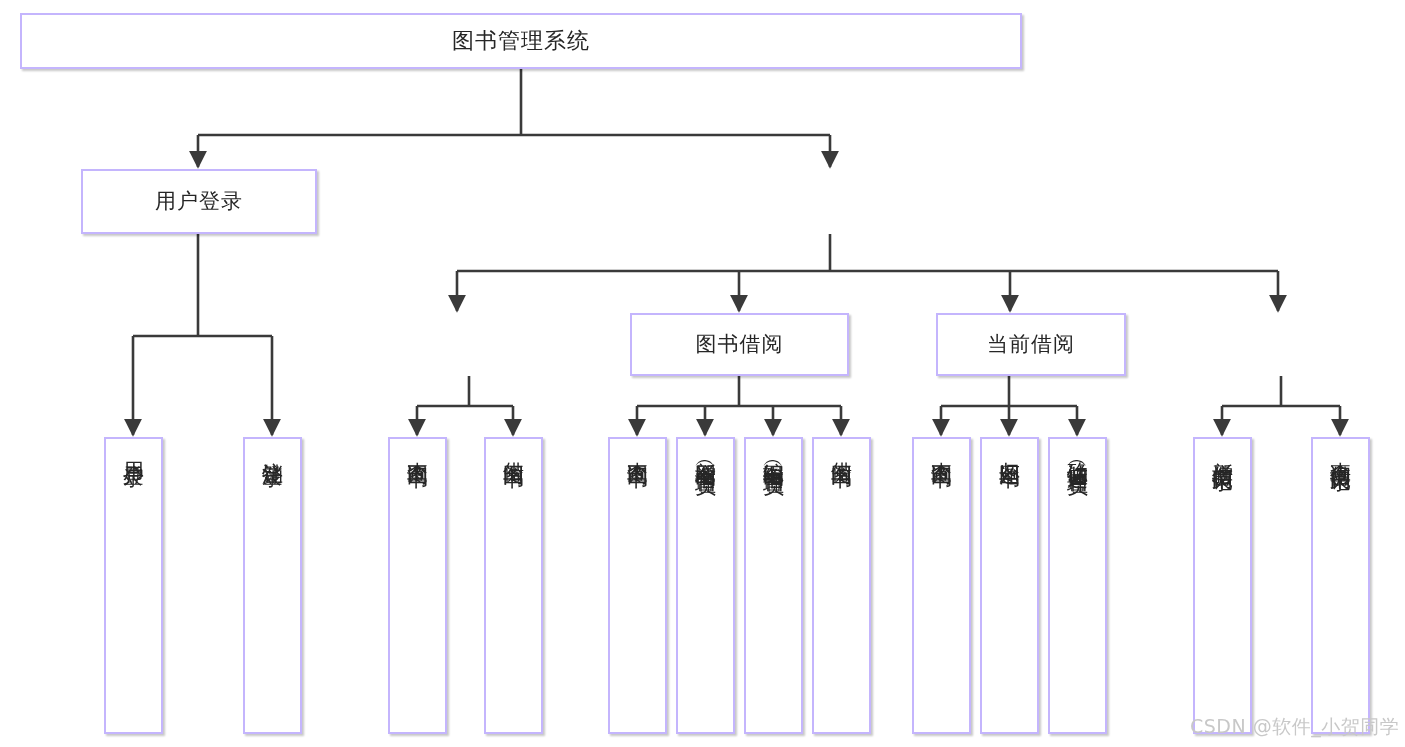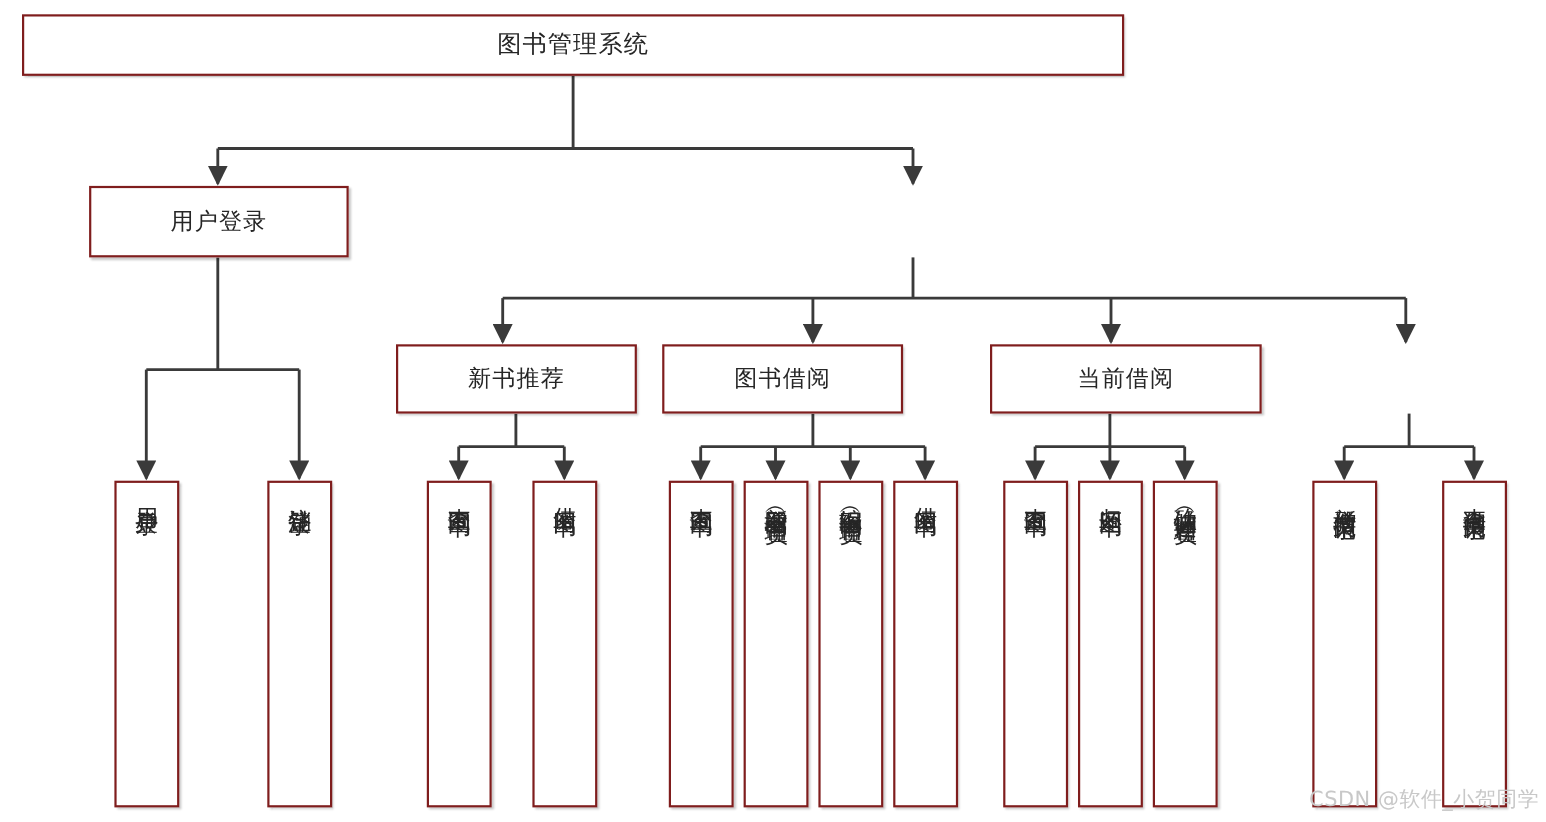--- a/index.html
+++ b/index.html
@@ -22,21 +22,21 @@
     left: 0;
     top: 0;
     width: 1405px;
     height: 747px;
     pointer-events: none;
   }
   .node {
     position: absolute;
     box-sizing: border-box;
     background: #ffffff;
-    border: 2px solid #7f1d1d;
+    border: 2px solid #c4b5fd;
     box-shadow: 2px 2px 2px rgba(0,0,0,0.22);
     display: flex;
     align-items: center;
     justify-content: center;
     color: #262626;
   }
   .node .lbl {
     display: block;
     text-align: center;
     line-height: 1.18;
@@ -128,27 +128,24 @@
   </svg>
 
   <div class="node horiz root" style="left:20px; top:13px; width:1002px; height:56px;">
     <span class="lbl">图书管理系统</span>
   </div>
 
   <div class="node horiz" style="left:81px; top:169px; width:236px; height:65px;">
     <span class="lbl">用户登录</span>
   </div>
 
-  <div class="node horiz" style="left:360px; top:313px; width:219px; height:63px;">
-    <span class="lbl">新书推荐</span>
-  </div>
-  <div class="node horiz" style="left:602px; top:313px; width:219px; height:63px;">
+  <div class="node horiz" style="left:630px; top:313px; width:219px; height:63px;">
     <span class="lbl">图书借阅</span>
   </div>
-  <div class="node horiz" style="left:900px; top:313px; width:247px; height:63px;">
+  <div class="node horiz" style="left:936px; top:313px; width:190px; height:63px;">
     <span class="lbl">当前借阅</span>
   </div>
 
   <div class="node vert" style="left:104px; top:437px; width:59px; height:297px;">
     <span class="lbl">用户登录</span>
   </div>
   <div class="node vert" style="left:243px; top:437px; width:59px; height:297px;">
     <span class="lbl">注销登录</span>
   </div>
 

